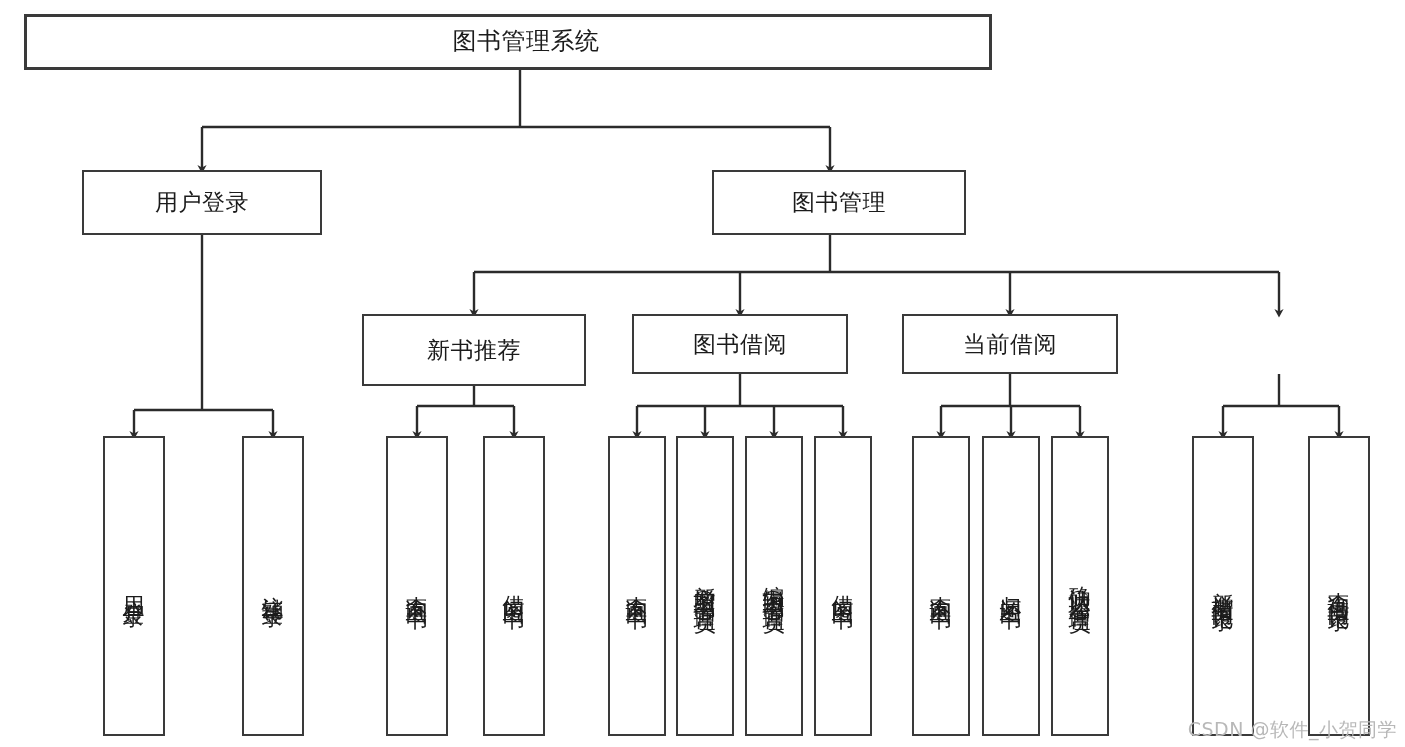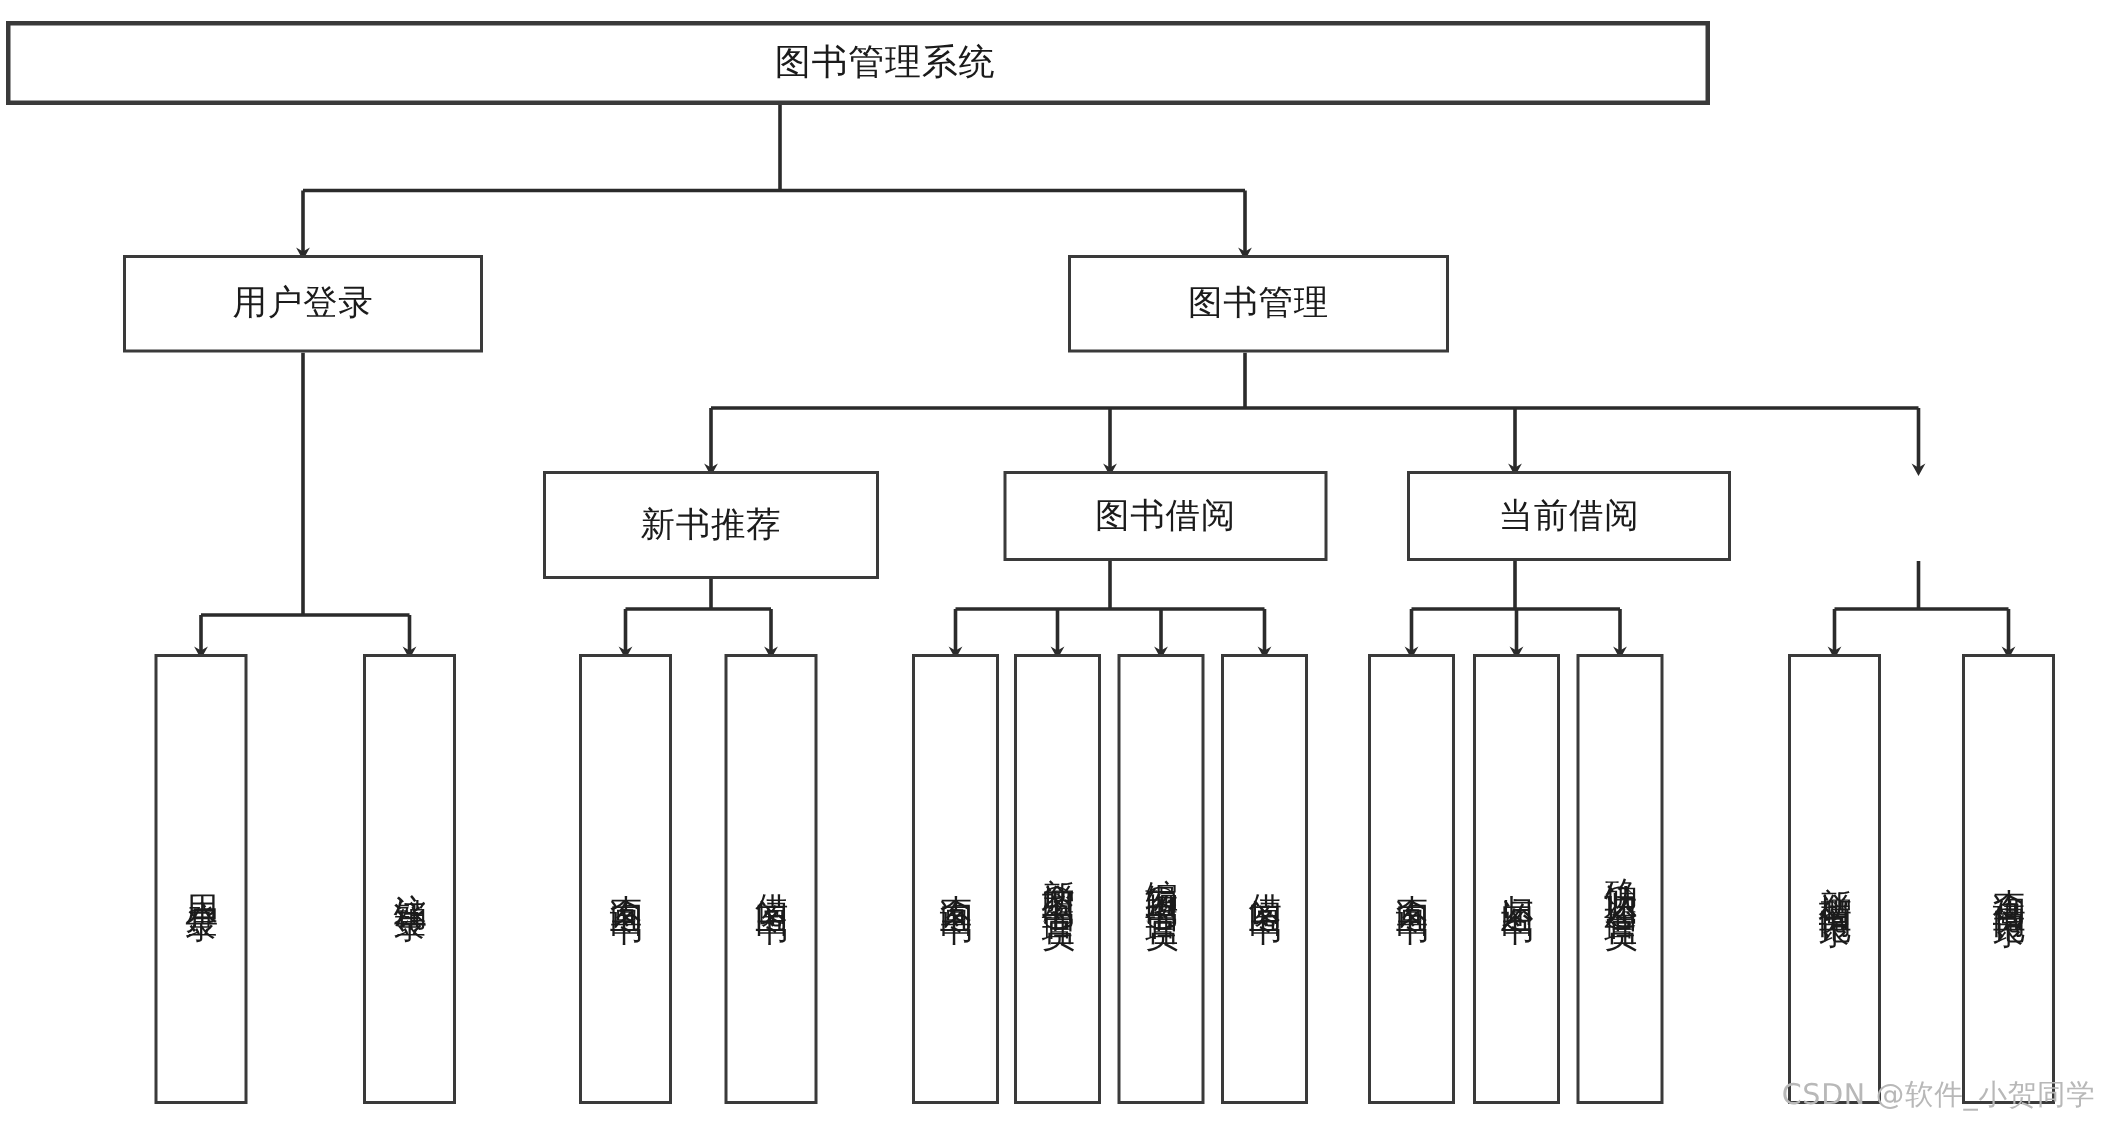--- a/index.html
+++ b/index.html
@@ -114,38 +114,38 @@
         <path d="M941,406 L941,435" marker-end="url(#arrow)"></path>
         <path d="M1011,406 L1011,435" marker-end="url(#arrow)"></path>
         <path d="M1080,406 L1080,435" marker-end="url(#arrow)"></path>
         <path d="M1279,374 L1279,406"></path>
         <path d="M1223,406 L1339,406"></path>
         <path d="M1223,406 L1223,435" marker-end="url(#arrow)"></path>
         <path d="M1339,406 L1339,435" marker-end="url(#arrow)"></path>
       </g>
   </svg>
 
-  <div class="node level-0 horiz" id="node-root" style="left: 4px; top: 14px; width: 1136px; height: 56px; padding-left: 36px;">
+  <div class="node level-0 horiz" id="node-root" style="left: 24px; top: 14px; width: 968px; height: 56px; padding-left: 36px;">
     <span class="node-label">图书管理系统</span>
   </div>
 
   <div class="node level-1 horiz" id="node-n_user_login" style="left: 82px; top: 170px; width: 240px; height: 65px;">
     <span class="node-label">用户登录</span>
   </div>
   <div class="node level-1 horiz" id="node-n_book_mgmt" style="left: 712px; top: 170px; width: 254px; height: 65px;">
     <span class="node-label">图书管理</span>
   </div>
 
   <div class="node level-2 horiz" id="node-n_new_book_rec" style="left: 362px; top: 314px; width: 224px; height: 72px;">
     <span class="node-label">新书推荐</span>
   </div>
-  <div class="node level-2 horiz" id="node-n_book_borrow" style="left: 632px; top: 314px; width: 216px; height: 60px; margin-left: 37px;">
+  <div class="node level-2 horiz" id="node-n_book_borrow" style="left: 632px; top: 314px; width: 216px; height: 60px;">
     <span class="node-label">图书借阅</span>
   </div>
-  <div class="node level-2 horiz" id="node-n_current_borrow" style="left: 938px; top: 314px; width: 216px; height: 60px;">
+  <div class="node level-2 horiz" id="node-n_current_borrow" style="left: 902px; top: 314px; width: 216px; height: 60px;">
     <span class="node-label">当前借阅</span>
   </div>
 
   <div class="node level-3 vert" id="node-l_user_login" style="left: 103px; top: 436px; width: 62px; height: 300px;">
     <span class="node-label">用户登录</span>
   </div>
   <div class="node level-3 vert" id="node-l_user_logout" style="left: 242px; top: 436px; width: 62px; height: 300px;">
     <span class="node-label">注销登录</span>
   </div>
 

